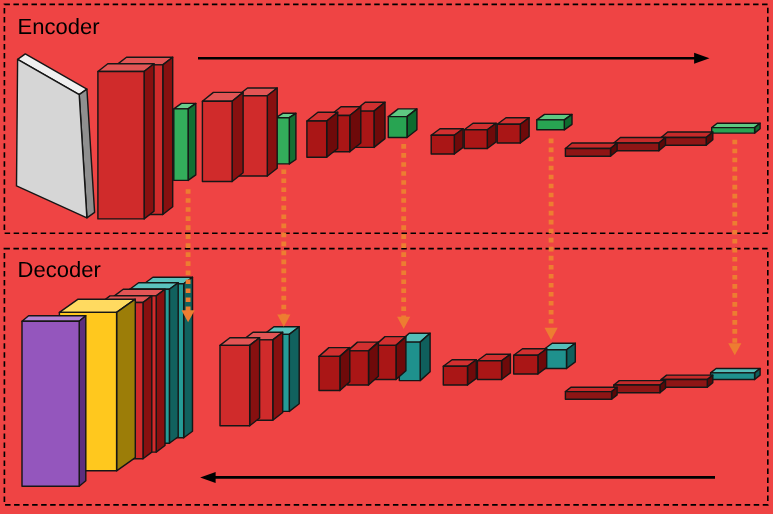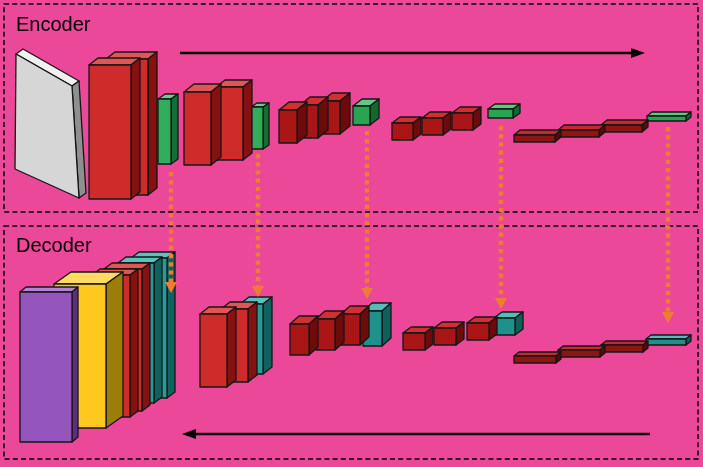--- a/index.html
+++ b/index.html
@@ -1,16 +1,16 @@
 <!DOCTYPE html>
 <html><head>
 <meta charset="utf-8">
 <style>
   html,body{margin:0;padding:0;background:#ffffff;}
-  .stage{position:relative;width:703px;height:467px;background:#ec4899;overflow:hidden;}
+  .stage{position:relative;width:703px;height:467px;background:#ef4444;overflow:hidden;}
   svg{display:block;}
   .panel{fill:none;stroke:#000000;stroke-width:1.5;stroke-dasharray:5 3.2;}
   .section-label{font-family:"Liberation Sans",sans-serif;font-size:20px;fill:#000000;}
   .block-face{stroke:#161616;stroke-width:1.3;stroke-linejoin:round;}
   .flow-line{stroke:#000000;stroke-width:2.4;}
   .skip-line{stroke-width:4.4;stroke-dasharray:4.2 4;fill:none;}
 </style>
 </head>
 <body>
 

